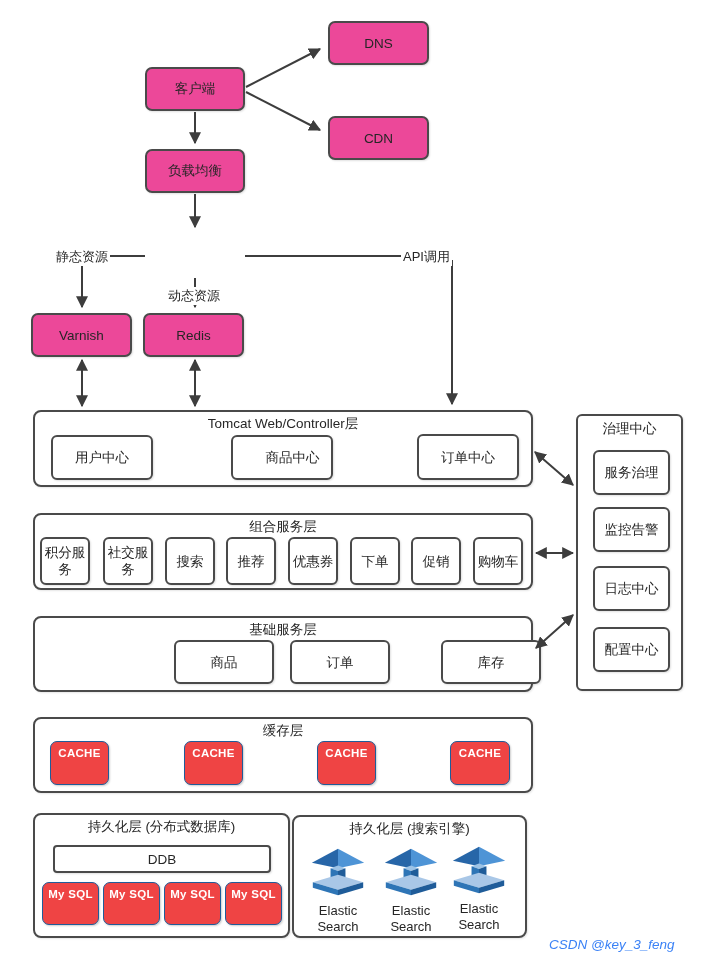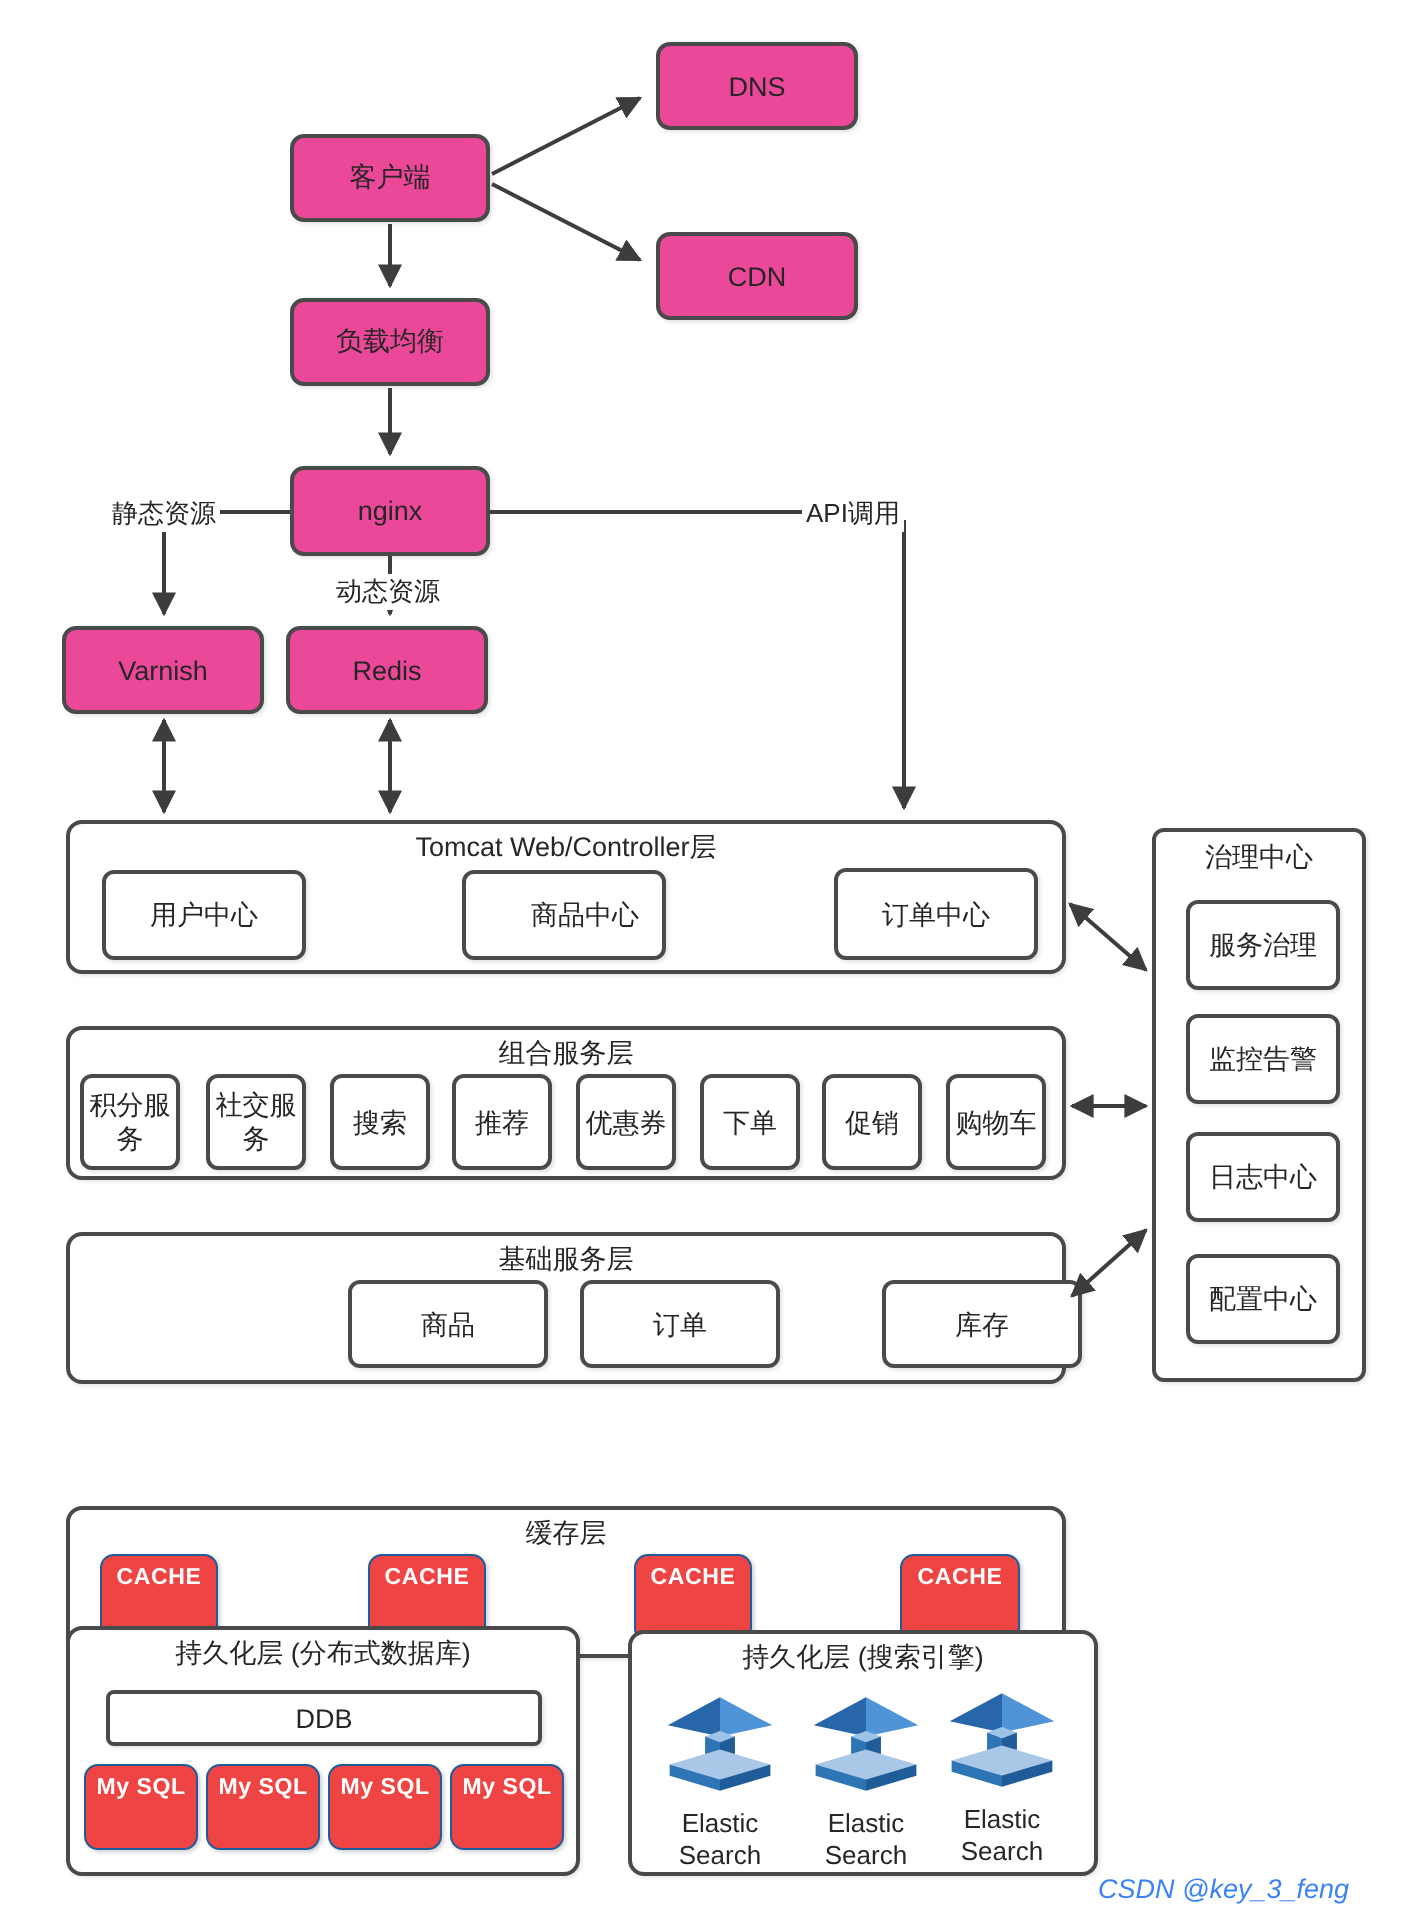--- a/index.html
+++ b/index.html
@@ -64,21 +64,20 @@
       <line x1="535" y1="452" x2="573" y2="485" marker-start="url(#ah)" marker-end="url(#ah)"></line>
       <line x1="536" y1="553" x2="573" y2="553" marker-start="url(#ah)" marker-end="url(#ah)"></line>
       <line x1="536" y1="648" x2="573" y2="615" marker-start="url(#ah)" marker-end="url(#ah)"></line>
     </g>
   </svg>
 
   <div class="node" style="left:328px;top:21px;width:101px;height:44px;">DNS</div>
   <div class="node" style="left:145px;top:67px;width:100px;height:44px;">客户端</div>
   <div class="node" style="left:328px;top:116px;width:101px;height:44px;">CDN</div>
   <div class="node" style="left:145px;top:149px;width:100px;height:44px;">负载均衡</div>
-  <div class="node" style="left:145px;top:233px;width:100px;height:45px;">nginx</div>
   <div class="node" style="left:31px;top:313px;width:101px;height:44px;">Varnish</div>
   <div class="node" style="left:143px;top:313px;width:101px;height:44px;">Redis</div>
 
   <div class="edge-label" style="left:54px;top:248px;">静态资源</div>
   <div class="edge-label" style="left:166px;top:287px;">动态资源</div>
   <div class="edge-label" style="left:401px;top:248px;">API调用</div>
 
   <div class="container" style="left:33px;top:410px;width:500px;height:77px;">
     <div class="ctitle">Tomcat Web/Controller层</div>
     <div class="sbox" style="left:16px;top:23px;width:102px;height:45px;">用户中心</div>
@@ -98,38 +97,38 @@
     <div class="sbox" style="left:438px;top:22px;width:50px;height:48px;">购物车</div>
   </div>
 
   <div class="container" style="left:33px;top:616px;width:500px;height:76px;">
     <div class="ctitle">基础服务层</div>
     <div class="sbox" style="left:139px;top:22px;width:100px;height:44px;">商品</div>
     <div class="sbox" style="left:255px;top:22px;width:100px;height:44px;">订单</div>
     <div class="sbox" style="left:370px;top:22px;width:100px;height:44px;margin-left:36px;">库存</div>
   </div>
 
-  <div class="container" style="left:33px;top:717px;width:500px;height:76px;margin-top:36px;">
+  <div class="container" style="left:33px;top:717px;width:500px;height:76px;">
     <div class="ctitle">缓存层</div>
     <div class="bluebox" style="left:15px;top:22px;width:59px;height:44px;">CACHE</div>
     <div class="bluebox" style="left:149px;top:22px;width:59px;height:44px;">CACHE</div>
     <div class="bluebox" style="left:282px;top:22px;width:59px;height:44px;">CACHE</div>
     <div class="bluebox" style="left:415px;top:22px;width:60px;height:44px;">CACHE</div>
   </div>
 
   <div class="container" style="left:33px;top:813px;width:257px;height:125px;">
     <div class="ctitle">持久化层 (分布式数据库)</div>
     <div class="sbox" style="left:18px;top:30px;width:218px;height:28px;border-radius:4px;">DDB</div>
     <div class="bluebox" style="left:7px;top:67px;width:57px;height:43px;">My SQL</div>
     <div class="bluebox" style="left:68px;top:67px;width:57px;height:43px;">My SQL</div>
     <div class="bluebox" style="left:129px;top:67px;width:57px;height:43px;">My SQL</div>
     <div class="bluebox" style="left:190px;top:67px;width:57px;height:43px;">My SQL</div>
   </div>
 
-  <div class="container" style="left:314px;top:815px;width:235px;height:123px;">
+  <div class="container" style="left:292px;top:815px;width:235px;height:123px;">
     <div class="ctitle">持久化层 (搜索引擎)</div>
     <div class="es-unit" style="left:9px;top:30px;">
       <svg width="56" height="50" viewBox="0 0 60 52">
         <polygon points="30,1 2,16 30,22" fill="#2766A8"></polygon>
           <polygon points="30,1 58,16 30,22" fill="#4E94D6"></polygon>
         <polygon points="30,19 38,22 30,25 22,22" fill="#9DC3E6"></polygon>
           <polygon points="22,22 30,25 30,36 22,33" fill="#2E75B6"></polygon>
           <polygon points="38,22 30,25 30,36 38,33" fill="#1F5C99"></polygon>
         <polygon points="30,29 57,37 30,45 3,37" fill="#A9C7E7"></polygon>
           <polygon points="3,37 30,45 30,51 3,43" fill="#2E75B6"></polygon>

